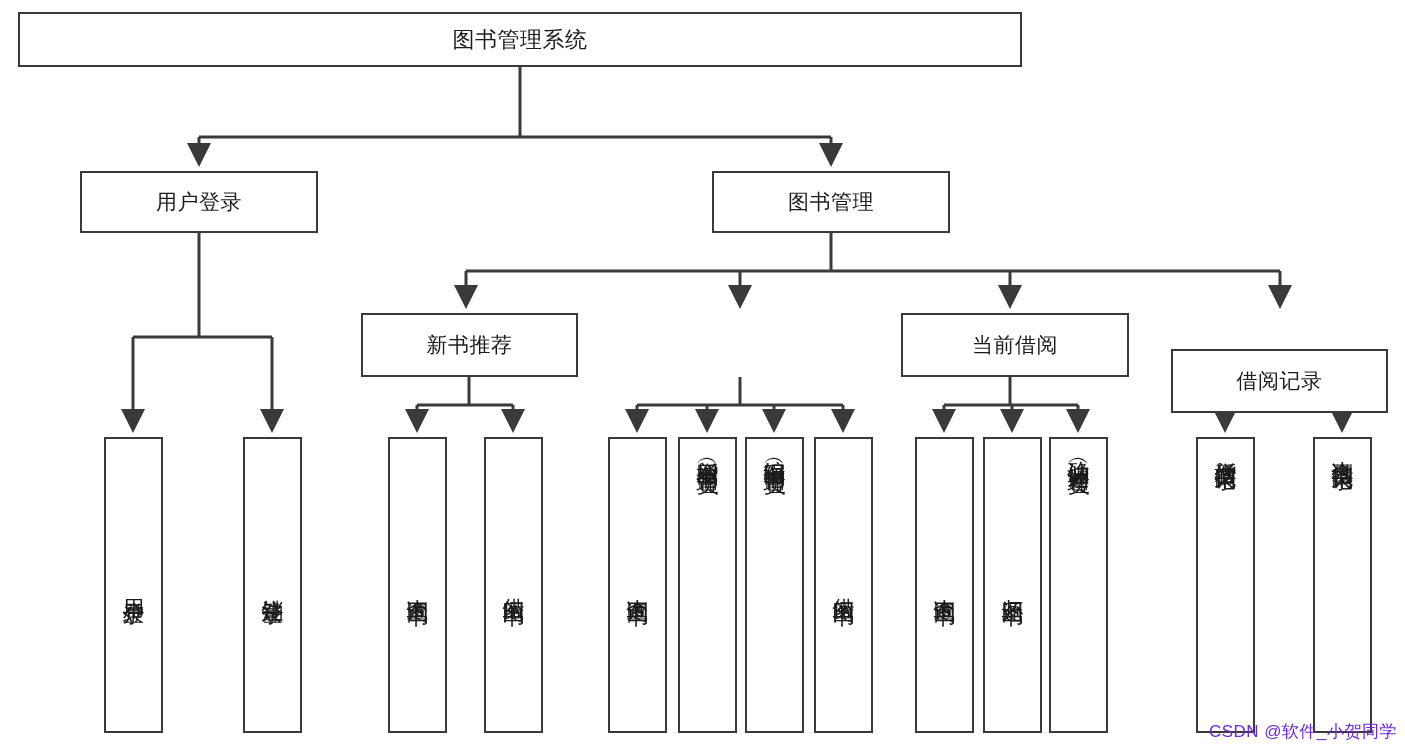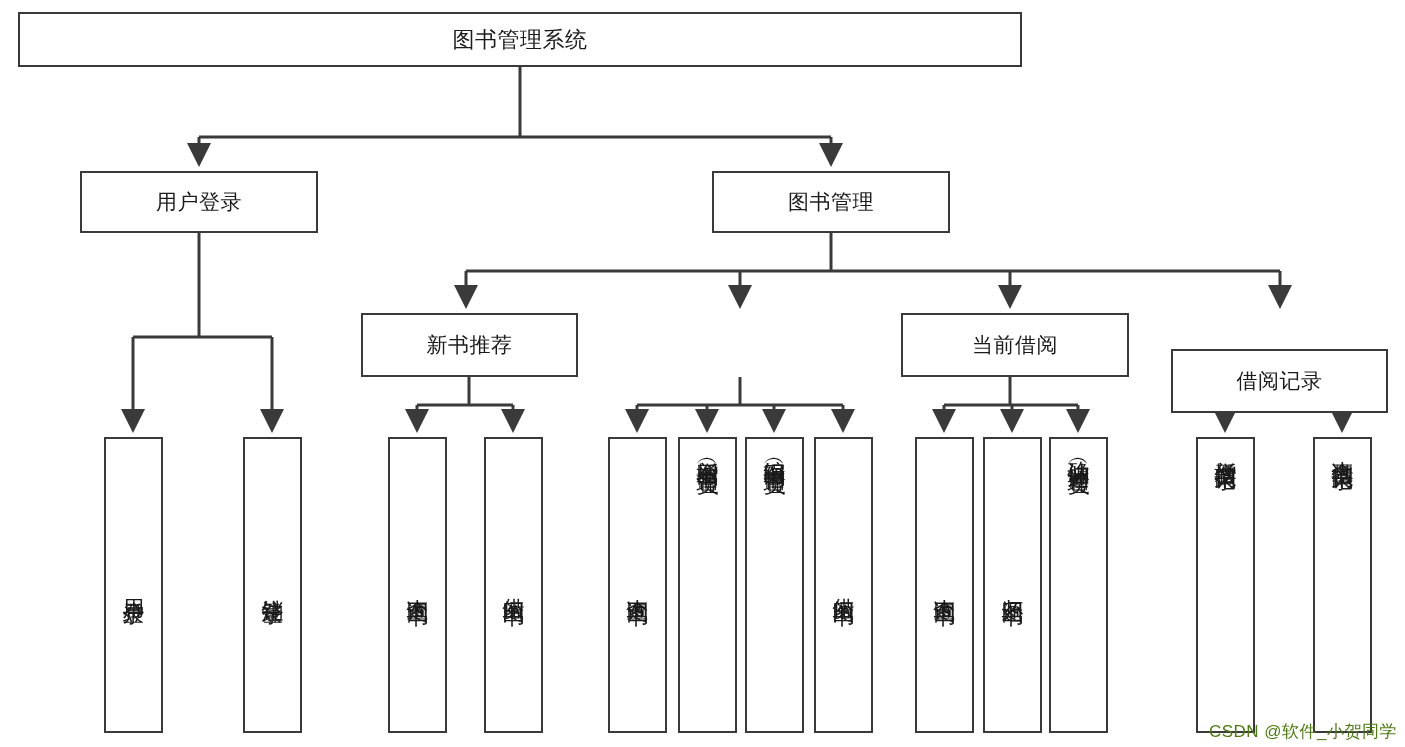--- a/index.html
+++ b/index.html
@@ -61,21 +61,21 @@
   .node.vert.pad-mid {
     align-items: center;
     padding-top: 0;
   }
   #root-node .lbl { font-size: 22px; }
   #watermark {
     position: absolute;
     right: 8px;
     bottom: 4px;
     font-size: 17px;
-    color: #4d7c0f;
+    color: #6d28d9;
     white-space: nowrap;
     letter-spacing: 0.5px;
   }
 </style>
 </head>
 <body>
 
 <div id="stage">
 
   <svg id="wires" viewBox="0 0 1405 747" width="1405" height="747" xmlns="http://www.w3.org/2000/svg">

